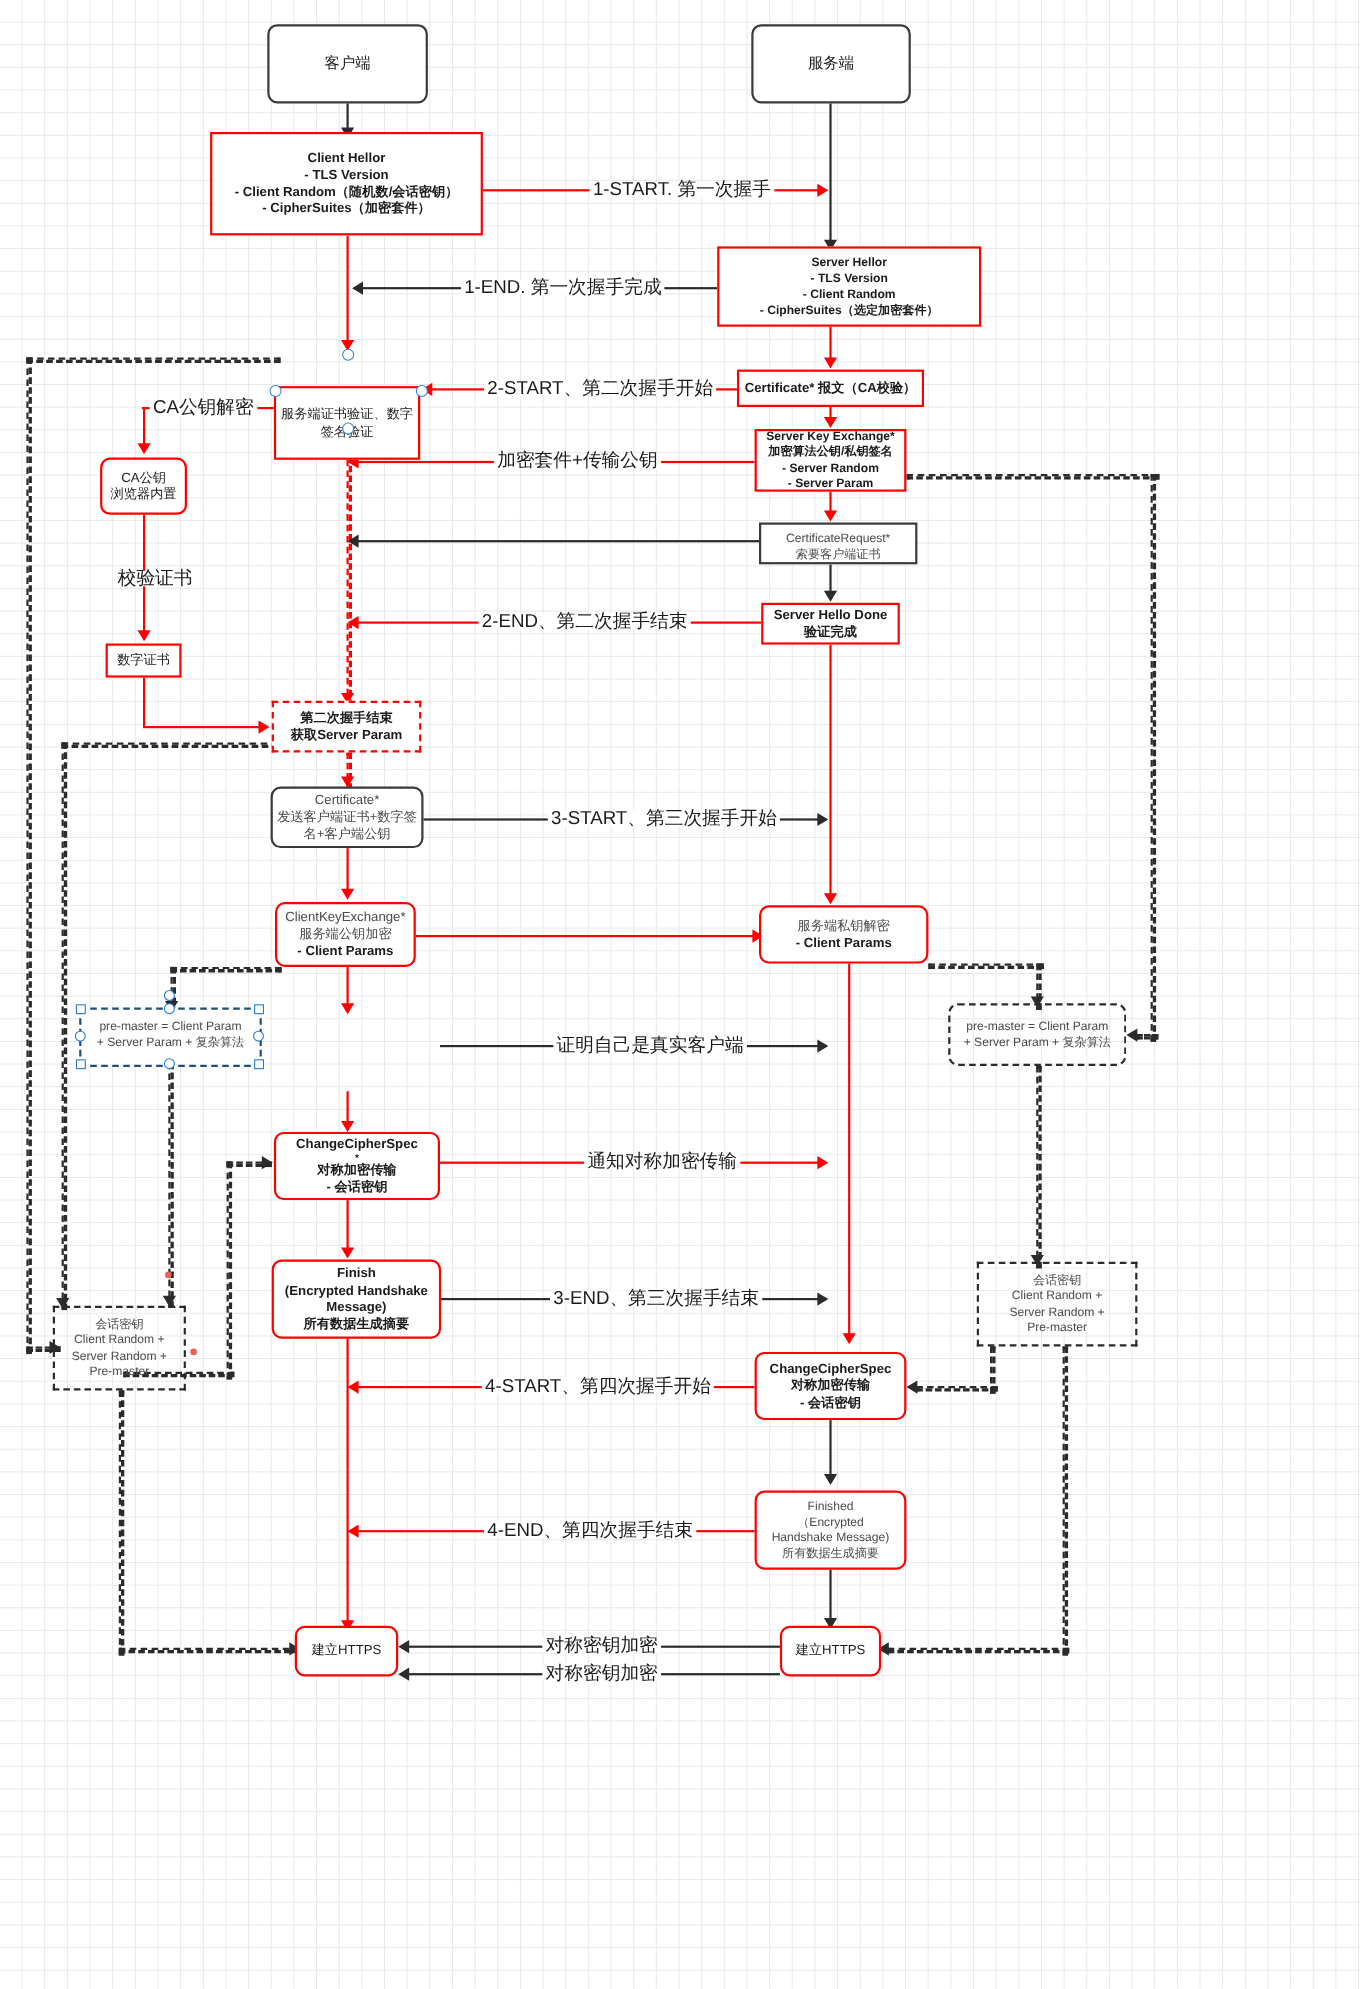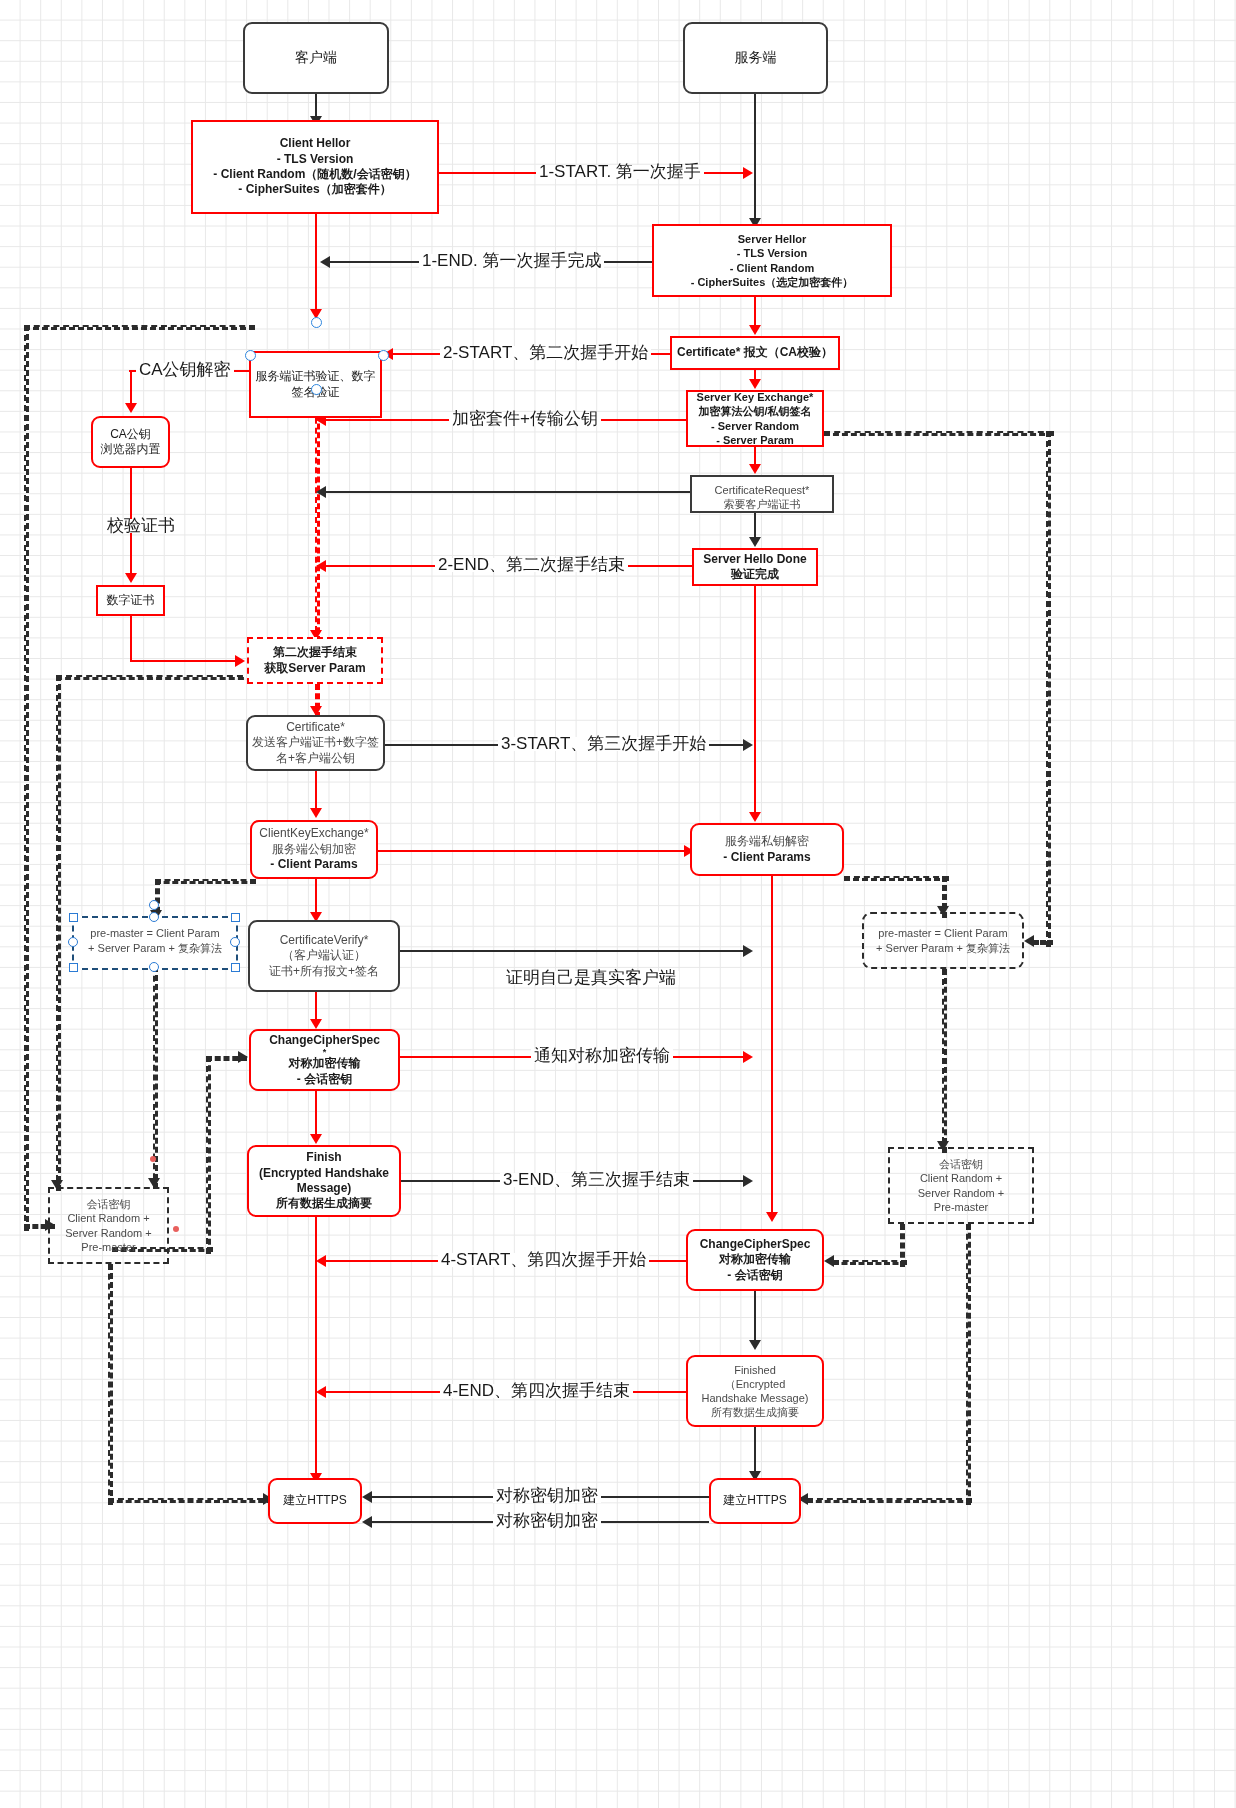--- a/index.html
+++ b/index.html
@@ -262,31 +262,24 @@
   <div class="hsq" style="left:231px;top:963px;"></div>
   <div class="hci" style="left:149px;top:912px;"></div>
   <div class="hci" style="left:149px;top:962px;"></div>
   <div class="hci" style="left:68px;top:937px;"></div>
   <div class="hci" style="left:230px;top:937px;"></div>
   <div class="hci" style="left:149px;top:900px;"></div>
 
   <div class="ln v r" style="left:315px;top:879px;height:38px;"></div>
   <div class="ar ar-r-down" style="left:310px;top:912px;"></div>
 
-  <div class="node dark rounded" style="left:248px;top:920px;width:152px;height:72px;">
-    <div class="lbl fs12 gray">
-      <div>CertificateVerify*</div>
-      <div>（客户端认证）</div>
-      <div>证书+所有报文+签名</div>
-    </div>
-  </div>
 
   <div class="ln h k" style="left:400px;top:950px;width:346px;"></div>
   <div class="ar ar-k-right" style="left:743px;top:945px;"></div>
-  <div class="edge-label" style="left:503px;top:943px;margin-top:28px;">证明自己是真实客户端</div>
+  <div class="edge-label" style="left:503px;top:943px;">证明自己是真实客户端</div>
 
   <div class="node red rounded" style="left:690px;top:823px;width:154px;height:53px;align-items:center;">
     <div class="lbl fs12">
       <div class="gray">服务端私钥解密</div>
       <div class="bold">- Client Params</div>
     </div>
   </div>
   <div class="ln v r" style="left:754px;top:586px;height:228px;"></div>
   <div class="ar ar-r-down" style="left:749px;top:812px;"></div>
 

